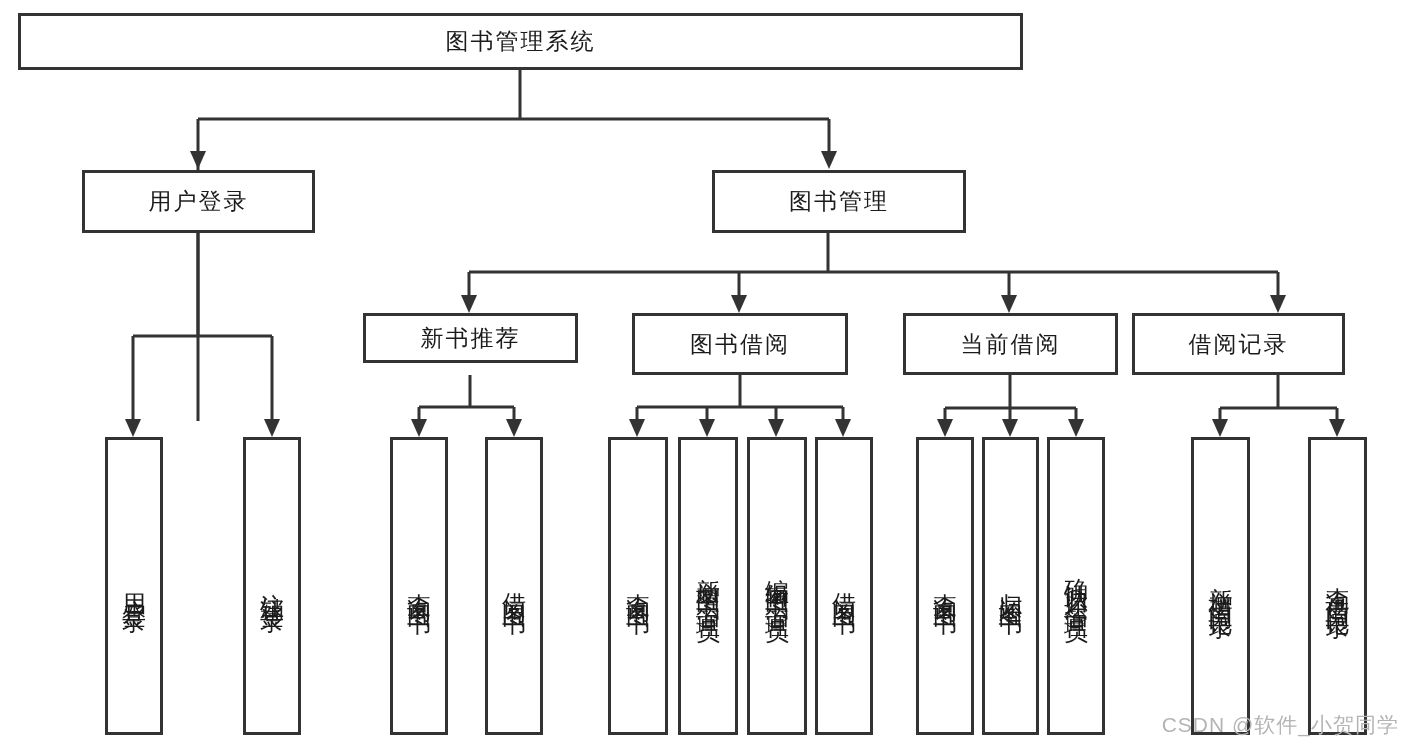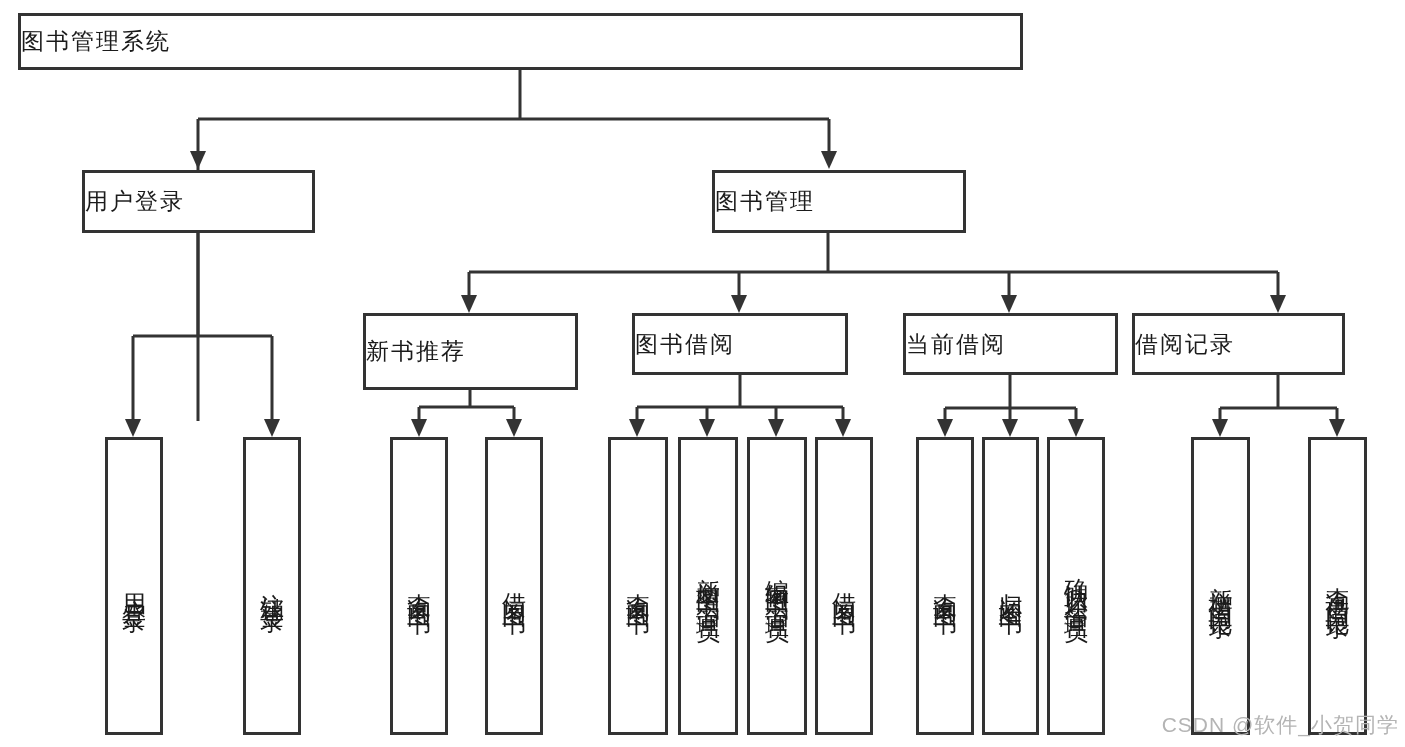--- a/index.html
+++ b/index.html
@@ -16,20 +16,21 @@
     left: 0; top: 0;
     width: 1405px; height: 747px;
   }
   .hnode {
     position: absolute;
     box-sizing: border-box;
     border: 3px solid #333333;
     background: #ffffff;
     display: flex;
     align-items: center;
+    justify-content: center;
     font-size: 23px;
     color: #1b1b1b;
     letter-spacing: 2px;
   }
   .vnode {
     position: absolute;
     box-sizing: border-box;
     top: 437px;
     height: 298px;
     border: 3px solid #333333;
@@ -106,21 +107,21 @@
     <span>图书管理系统</span>
   </div>
 
   <div class="hnode" style="left:82px; top:170px; width:233px; height:63px">
     <span>用户登录</span>
   </div>
   <div class="hnode" style="left:712px; top:170px; width:254px; height:63px">
     <span>图书管理</span>
   </div>
 
-  <div class="hnode" style="left:363px; top:313px; width:215px; height:77px">
+  <div class="hnode" style="left:363px; top:313px; width:215px; height:50px">
     <span>新书推荐</span>
   </div>
   <div class="hnode" style="left:632px; top:313px; width:216px; height:62px">
     <span>图书借阅</span>
   </div>
   <div class="hnode" style="left:903px; top:313px; width:215px; height:62px">
     <span>当前借阅</span>
   </div>
   <div class="hnode" style="left:1132px; top:313px; width:213px; height:62px">
     <span>借阅记录</span>

